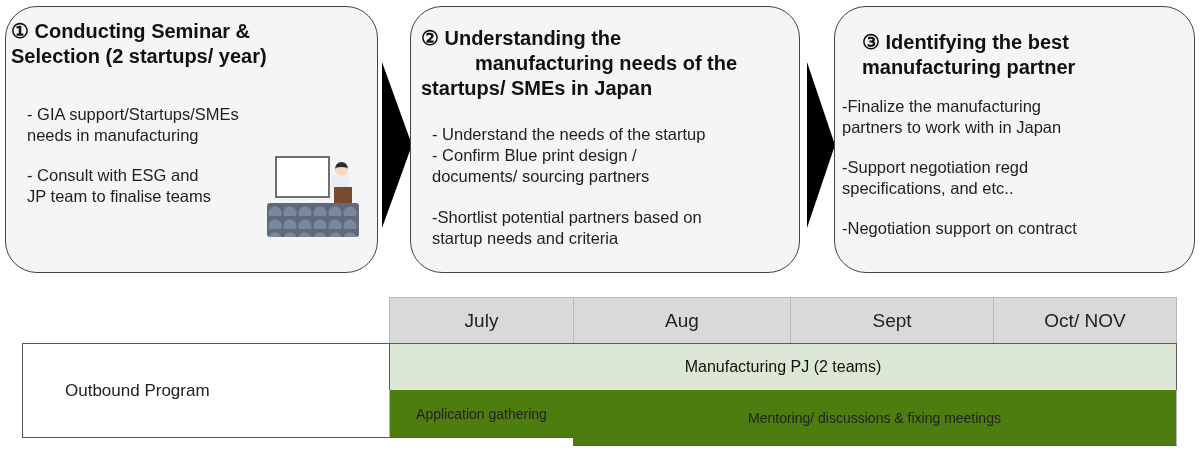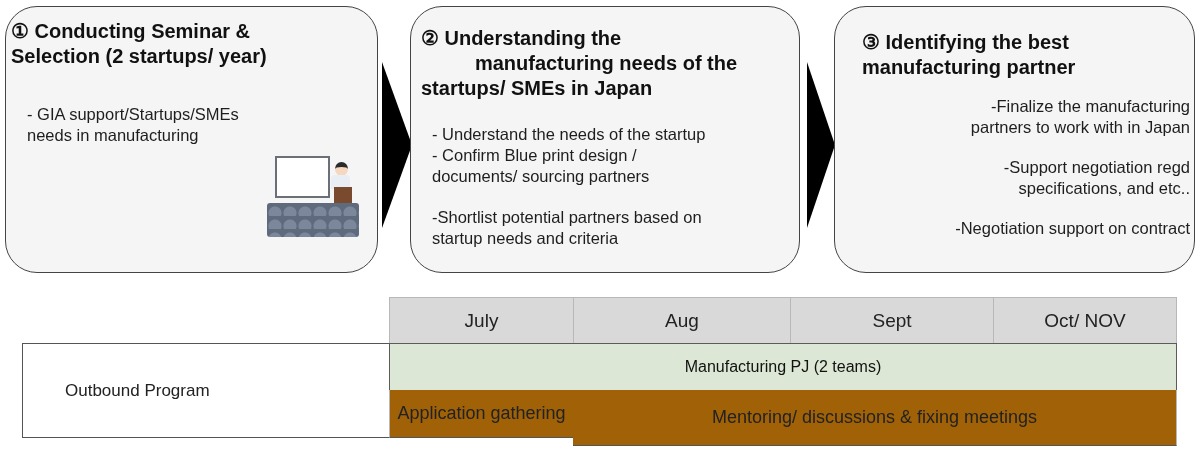--- a/index.html
+++ b/index.html
@@ -44,34 +44,36 @@
   .podium { position: absolute; left: 69px; top: 31px; width: 18px; height: 16px; background: #7a4a2e; }
   .audience { position: absolute; left: 2px; top: 47px; width: 92px; height: 34px; background: #5f6b7d; border-radius: 3px;
     background-image: radial-gradient(circle at 8px 10px, #7b879a 6px, transparent 7px);
     background-size: 15px 13px; }
 
   
   .tbl-cell { position: absolute; display: flex; align-items: center; justify-content: center; }
   .month-header { background: #d9d9d9; border: 1px solid #b8b8b8; font-size: 19px; color: #222; }
   .row-label-cell { border: 1.5px solid #555; border-right: none; background: #fff; font-size: 17px; color: #222; justify-content: flex-start; padding-left: 42px; }
   .green-bar { background: #dce8d5; border: 1.5px solid #5b5b5b; font-size: 16px; font-weight: normal; color: #111; }
-  .sub-cell { background: #a16207; border-bottom: 1.5px solid #555; font-size: 18px; color: #222; }
+  .sub-cell { background: #4d7c0f; border-bottom: 1.5px solid #555; font-size: 14px; color: #222; }
 </style>
 </head>
 <body>
 
 <div class="step-box" style="left:5px; top:6px; width:373px; height:267px;"></div>
 <div class="step-title" style="left:11px; top:19px; width:365px;">
   <span style="display:block;">① Conducting Seminar &amp;</span>
   <span style="display:block;">Selection (2 startups/ year)</span>
 </div>
 <div class="step-bullets" style="left:27px; top:104px; width:240px;">
   <span class="b">- GIA support/Startups/SMEs
 needs in manufacturing</span>
   <span class="gap"></span>
+  <span class="b" style="margin-top:19px;">- Consult with ESG and
+JP team to finalise teams</span>
 </div>
 <div class="illus">
   <div class="whiteboard"></div>
   <div class="presenter-head"></div>
   <div class="presenter-body"></div>
   <div class="podium"></div>
   <div class="audience"></div>
 </div>
 
 <div class="arrow" style="left:382px; top:62px;"></div>
@@ -90,21 +92,21 @@
 startup needs and criteria</span>
 </div>
 
 <div class="arrow" style="left:807px; top:62px; border-left-width:28px;"></div>
 
 <div class="step-box" style="left:834px; top:6px; width:361px; height:267px;"></div>
 <div class="step-title" style="left:862px; top:30px; width:330px;">
   <span style="display:block;">③ Identifying the best</span>
   <span style="display:block;">manufacturing partner</span>
 </div>
-<div class="step-bullets" style="left:865px; top:96px; width:325px;text-align:right;">
+<div class="step-bullets" style="left:842px; top:96px; width:325px;">
   <span class="b">-Finalize the manufacturing
 partners to work with in Japan</span>
   <span class="b" style="margin-top:19px;">-Support negotiation regd
 specifications, and etc..</span>
   <span class="b" style="margin-top:19px;">-Negotiation support  on contract</span>
 </div>
 
 <div>
   <div class="tbl-cell month-header" style="left:389px; top:297px; width:185px; height:47px;">July</div>
   <div class="tbl-cell month-header" style="left:573px; top:297px; width:218px; height:47px;">Aug</div>

